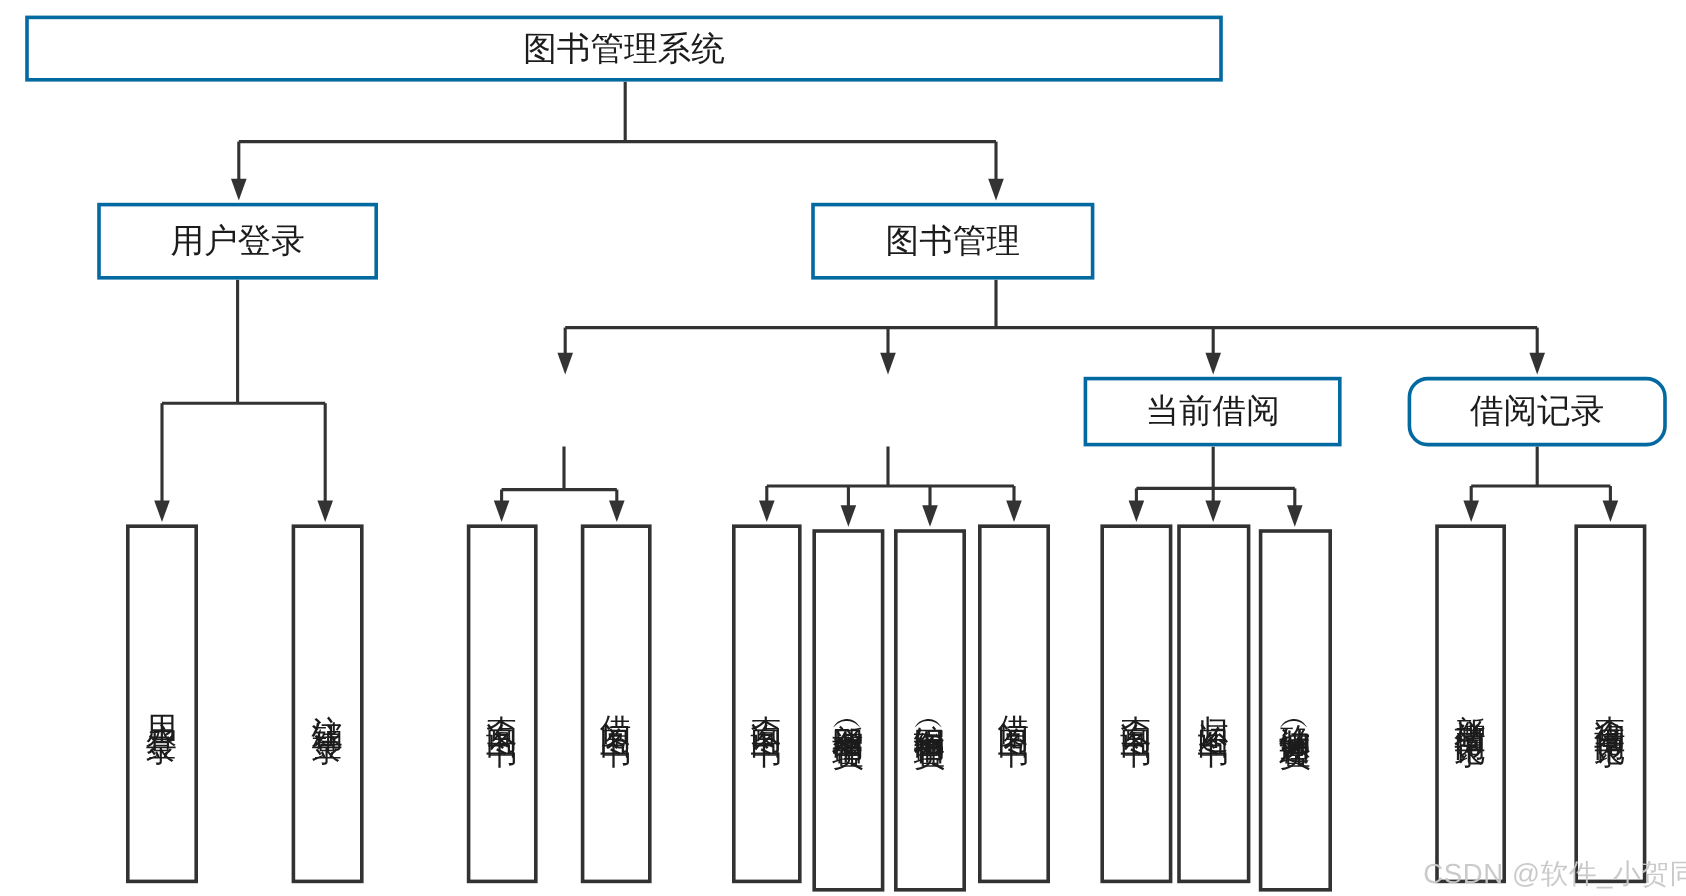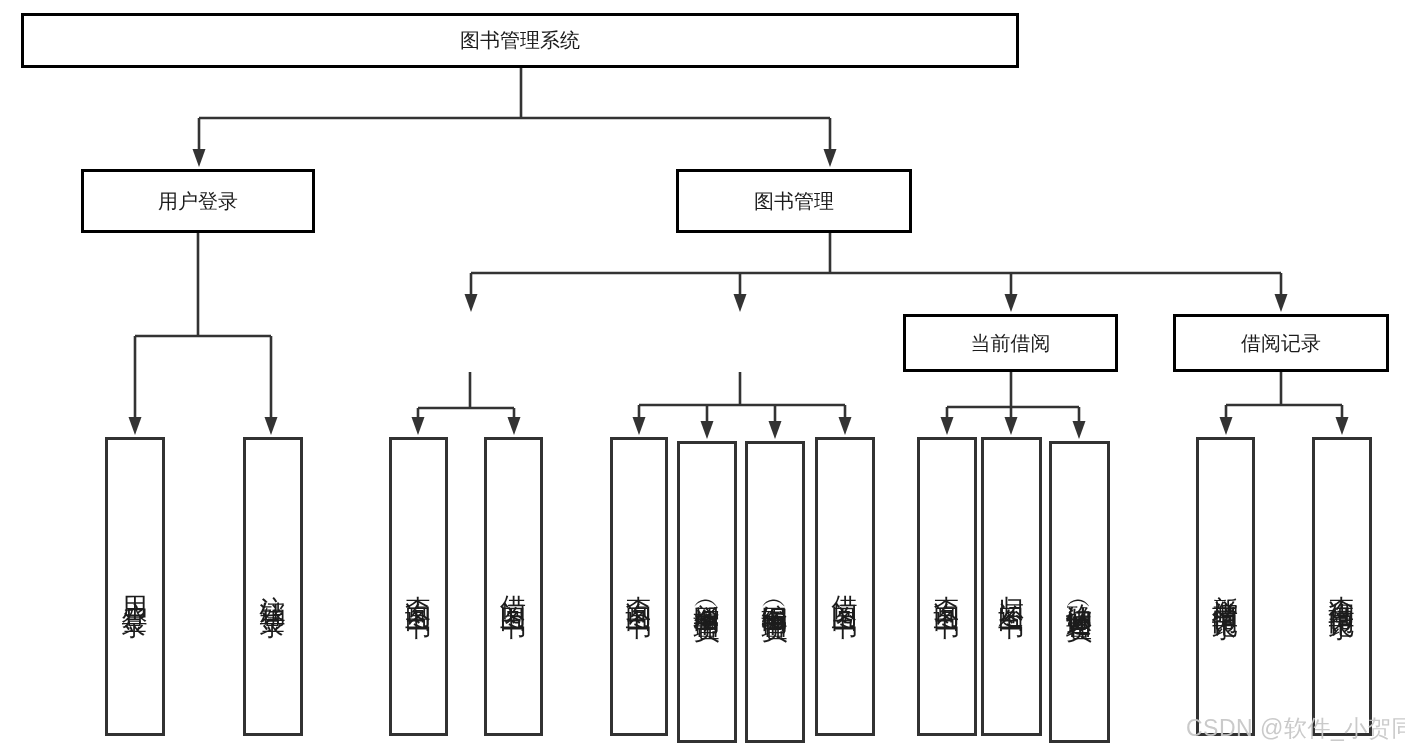--- a/index.html
+++ b/index.html
@@ -27,27 +27,27 @@
     stroke-width: 2.6;
   }
   .head {
     fill: #333333;
     stroke: none;
   }
   .node {
     position: absolute;
     box-sizing: border-box;
     background: #ffffff;
-    border: 3px solid #000000;
+    border: 3px solid #0369a1;
     display: flex;
     align-items: center;
     justify-content: center;
     z-index: 1;
     color: #1c1c1c;
-    font-size: 20px;
+    font-size: 28px;
     white-space: nowrap;
   }
   .leaf {
     position: absolute;
     box-sizing: border-box;
     background: #ffffff;
     border: 3px solid #323232;
     display: flex;
     align-items: center;
     justify-content: center;
@@ -142,21 +142,21 @@
   <div class="node" style="left:81px; top:169px; width:234px; height:64px;">
     <span>用户登录</span>
   </div>
   <div class="node" style="left:676px; top:169px; width:236px; height:64px;">
     <span>图书管理</span>
   </div>
 
   <div class="node" style="left:903px; top:314px; width:215px; height:58px;">
     <span>当前借阅</span>
   </div>
-  <div class="node" style="left:1173px; top:314px; width:216px; height:58px;">
+  <div class="node" style="left:1173px; top:314px; width:216px; height:58px;border-radius:17px;">
     <span>借阅记录</span>
   </div>
 
   <div class="leaf" style="left:105px; top:437px; width:60px; height:299px;">
     <span class="vtext">用户登录</span>
   </div>
   <div class="leaf" style="left:243px; top:437px; width:60px; height:299px;">
     <span class="vtext">注销登录</span>
   </div>
 

